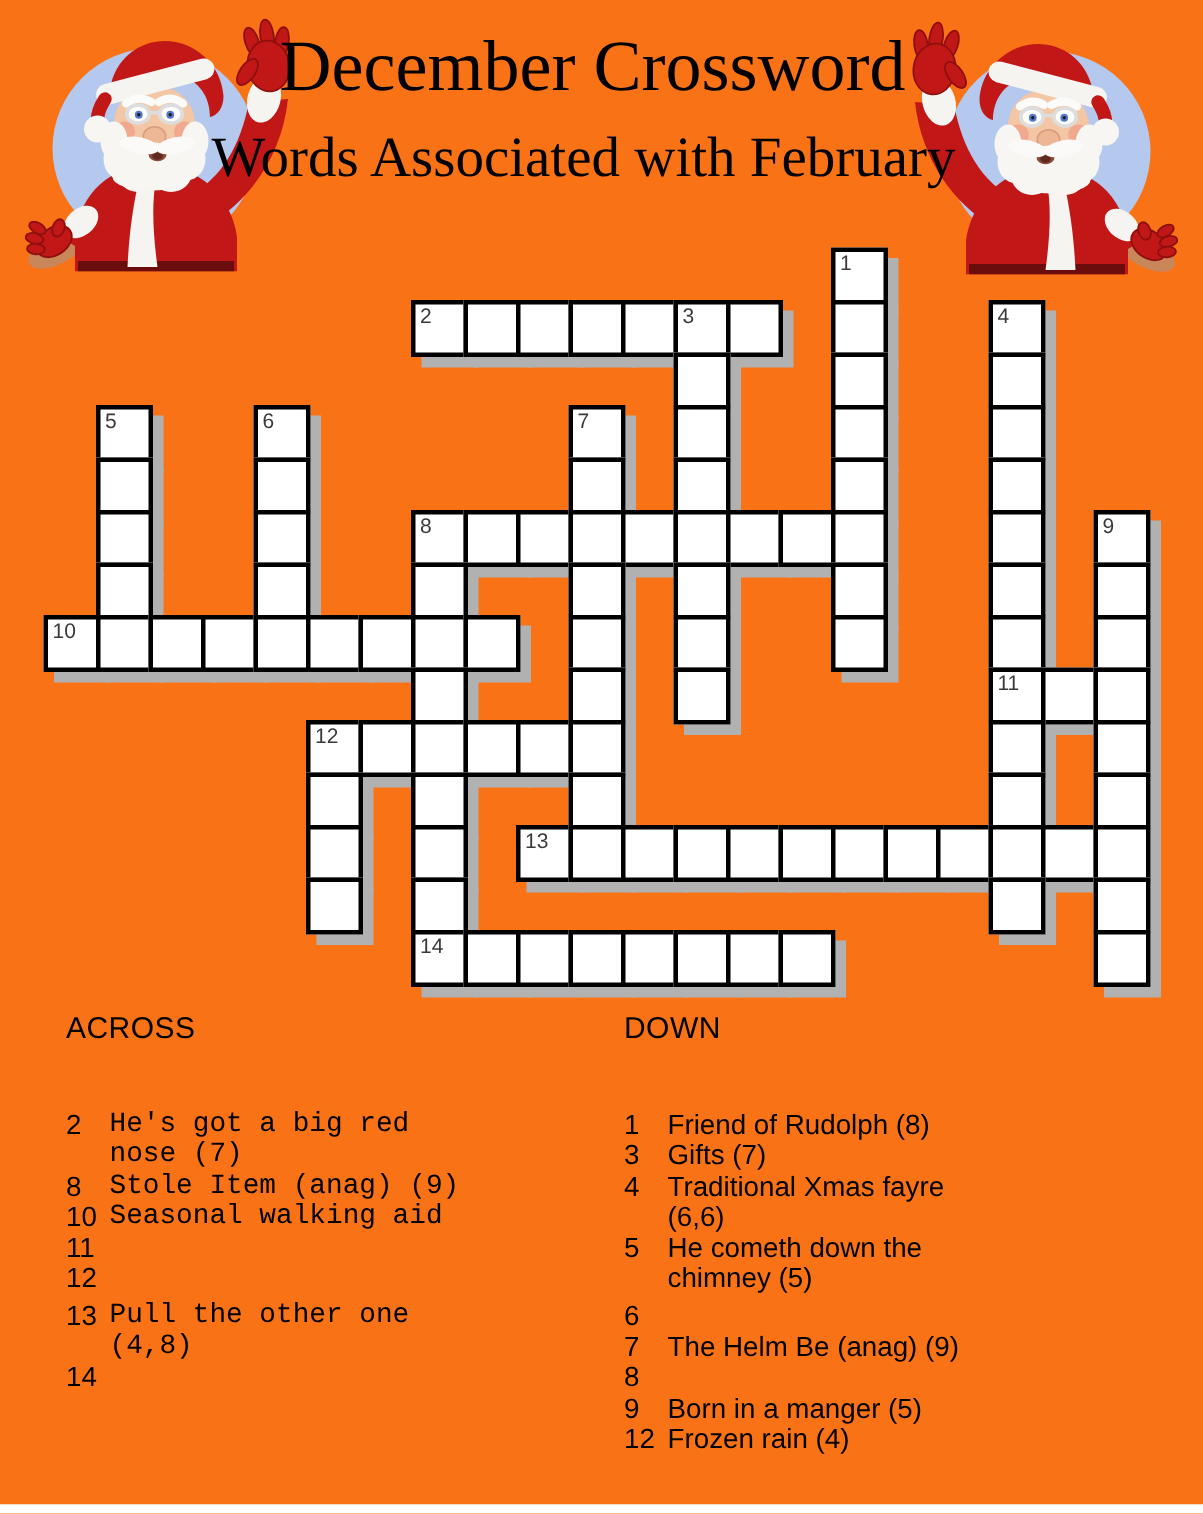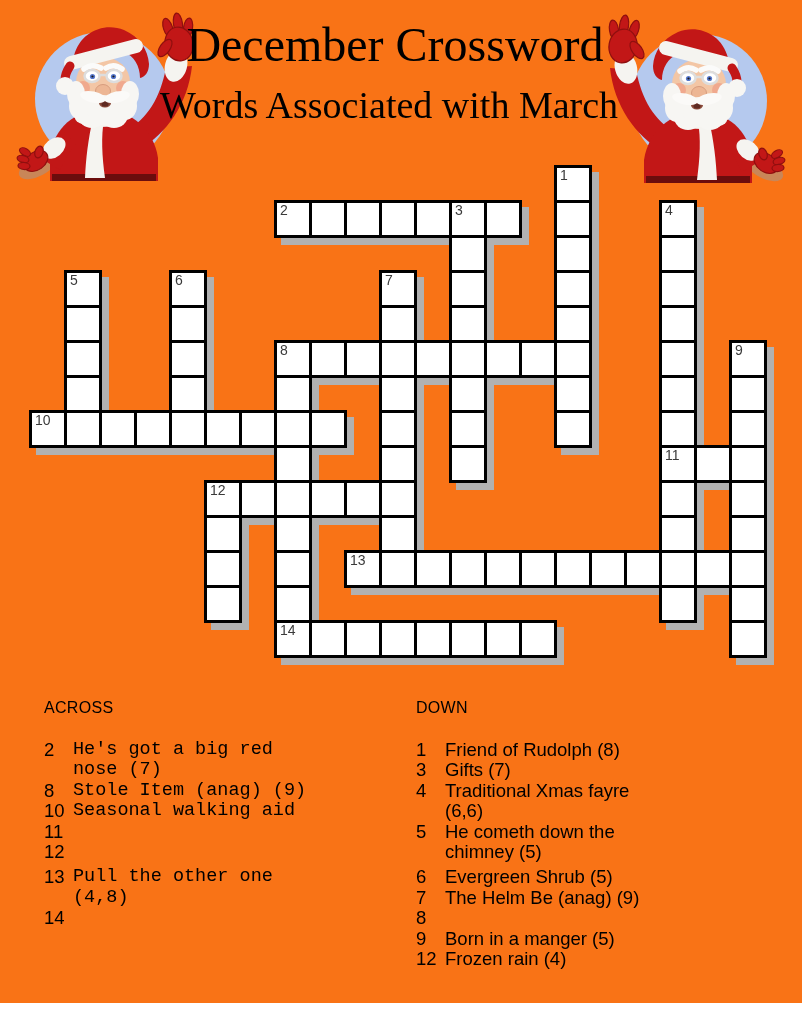--- a/index.html
+++ b/index.html
@@ -13,21 +13,21 @@
          font-size:38px;line-height:42px;margin:0;}
   .santa{position:absolute;width:190px;height:175px;}
   .santa-left{left:8px;top:6px;}
   .santa-right{left:604px;top:8px;transform:scaleX(-1);}
   .grid-layer{position:absolute;left:0;top:0;width:802px;height:680px;}
   .cell-shadow{position:absolute;width:38px;height:38px;background:#b1b1b1;}
   .cell{position:absolute;width:38px;height:38px;box-sizing:border-box;
         border:3px solid #000;background:#fff;}
   .cellnum{position:absolute;top:0px;left:3px;font-size:14px;line-height:15px;
         color:#3a3a3a;font-family:"Liberation Sans",sans-serif;}
-  .section-hdr{position:absolute;top:698px;font-size:16px;line-height:20px;
+  .section-hdr{position:absolute;top:676px;font-size:20px;line-height:20px;
         color:#000;letter-spacing:.3px;}
   .hdr-across{left:44px;}
   .hdr-down{left:416px;}
   .clue-list{position:absolute;top:740px;font-size:18.5px;line-height:20.4px;color:#000;}
   .list-across{left:44px;width:290px;}
   .list-down{left:416px;width:245px;}
   .clue{display:flex;align-items:flex-start;}
   .clue.gap{margin-top:5px;}
   .clue .n{flex:none;width:29px;}
   .clue .t{flex:none;}
@@ -114,21 +114,21 @@
         <use href="#santa-sym"></use>
       </svg>
   </div>
   <div class="santa santa-right">
     <svg viewBox="0 0 190 175" width="190" height="175">
         <use href="#santa-sym"></use>
       </svg>
   </div>
 
   <h1 class="title">December Crossword</h1>
-  <h2 class="subtitle">Words Associated with March</h2>
+  <h2 class="subtitle">Words Associated with February</h2>
 
   <div class="grid-layer" id="grid">
       <div class="cell-shadow" style="left: 561px; top: 172px;"></div>
       <div class="cell-shadow" style="left: 281px; top: 207px;"></div>
       <div class="cell-shadow" style="left: 316px; top: 207px;"></div>
       <div class="cell-shadow" style="left: 351px; top: 207px;"></div>
       <div class="cell-shadow" style="left: 386px; top: 207px;"></div>
       <div class="cell-shadow" style="left: 421px; top: 207px;"></div>
       <div class="cell-shadow" style="left: 456px; top: 207px;"></div>
       <div class="cell-shadow" style="left: 491px; top: 207px;"></div>
@@ -408,21 +408,20 @@
       <div class="clue">
         <span class="n">4</span>
         <span class="t">Traditional Xmas fayre (6,6)</span>
       </div>
       <div class="clue">
         <span class="n">5</span>
         <span class="t">He cometh down the chimney (5)</span>
       </div>
       <div class="clue gap">
         <span class="n">6</span>
-        <span class="t">Evergreen Shrub (5)</span>
       </div>
       <div class="clue">
         <span class="n">7</span>
         <span class="t">The Helm Be (anag) (9)</span>
       </div>
       <div class="clue">
         <span class="n">8</span>
       </div>
       <div class="clue">
         <span class="n">9</span>

